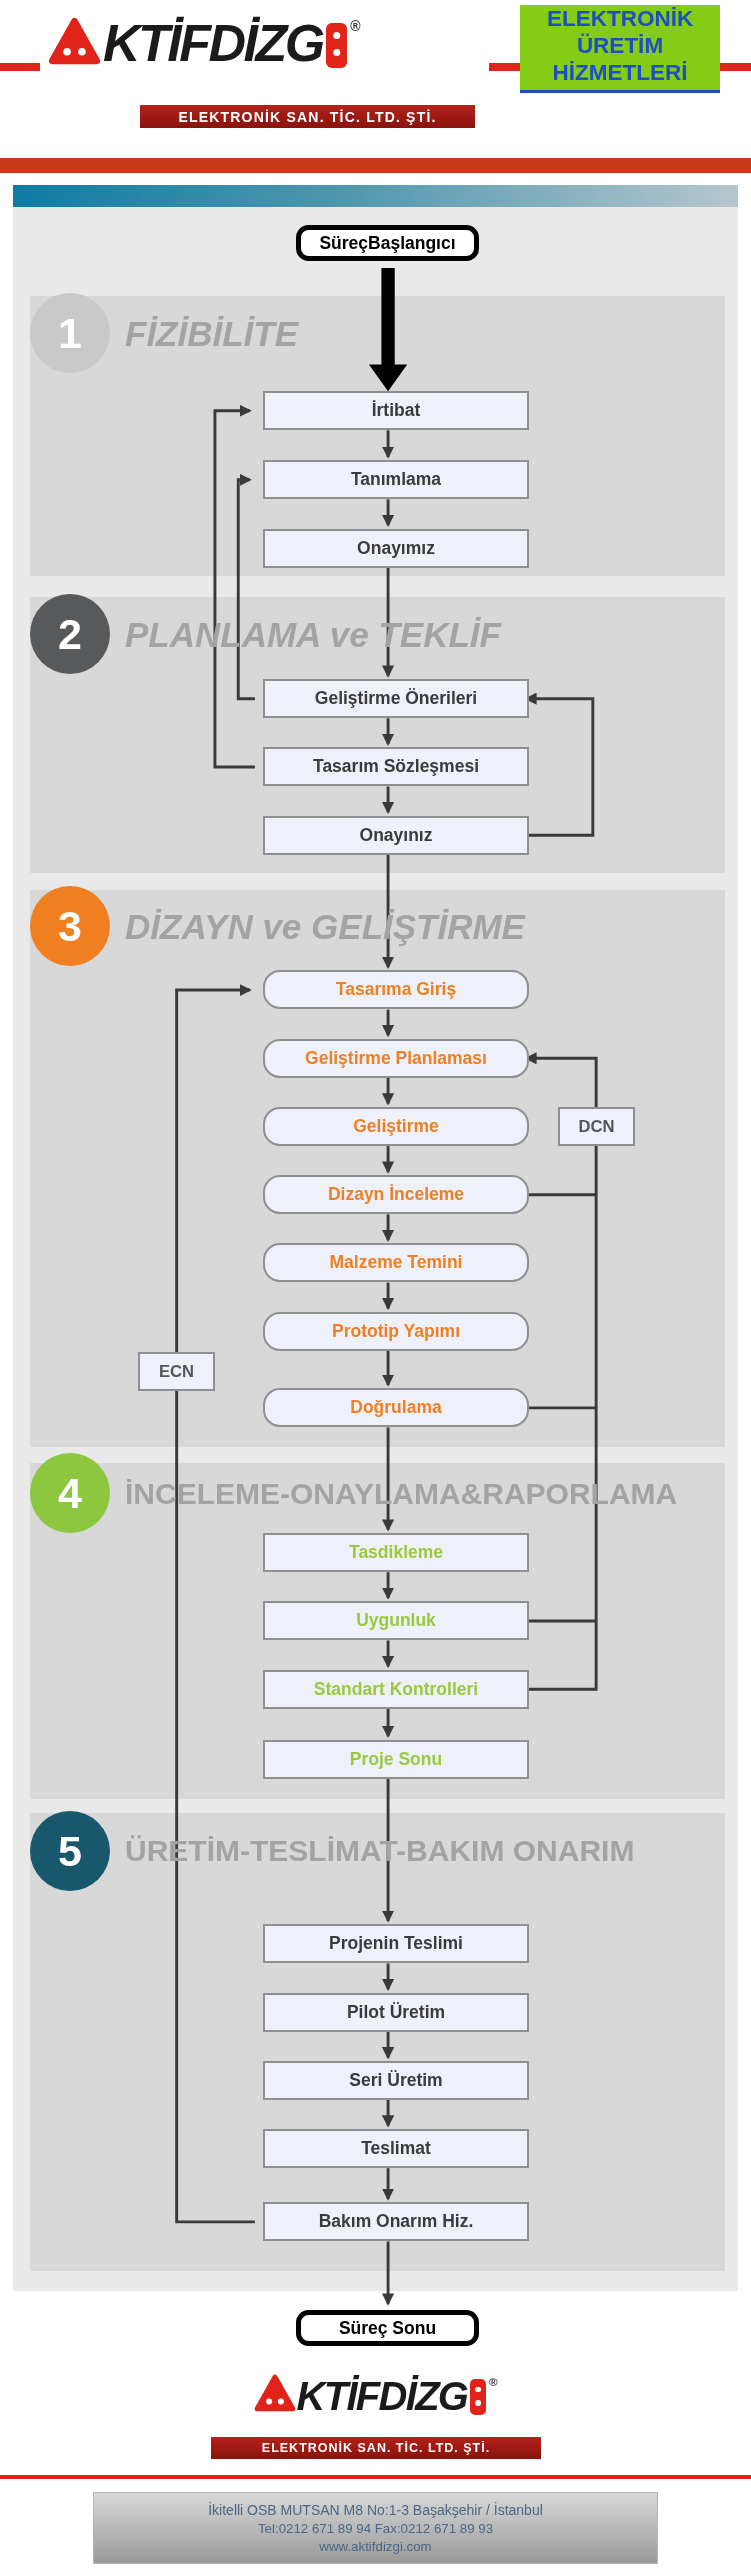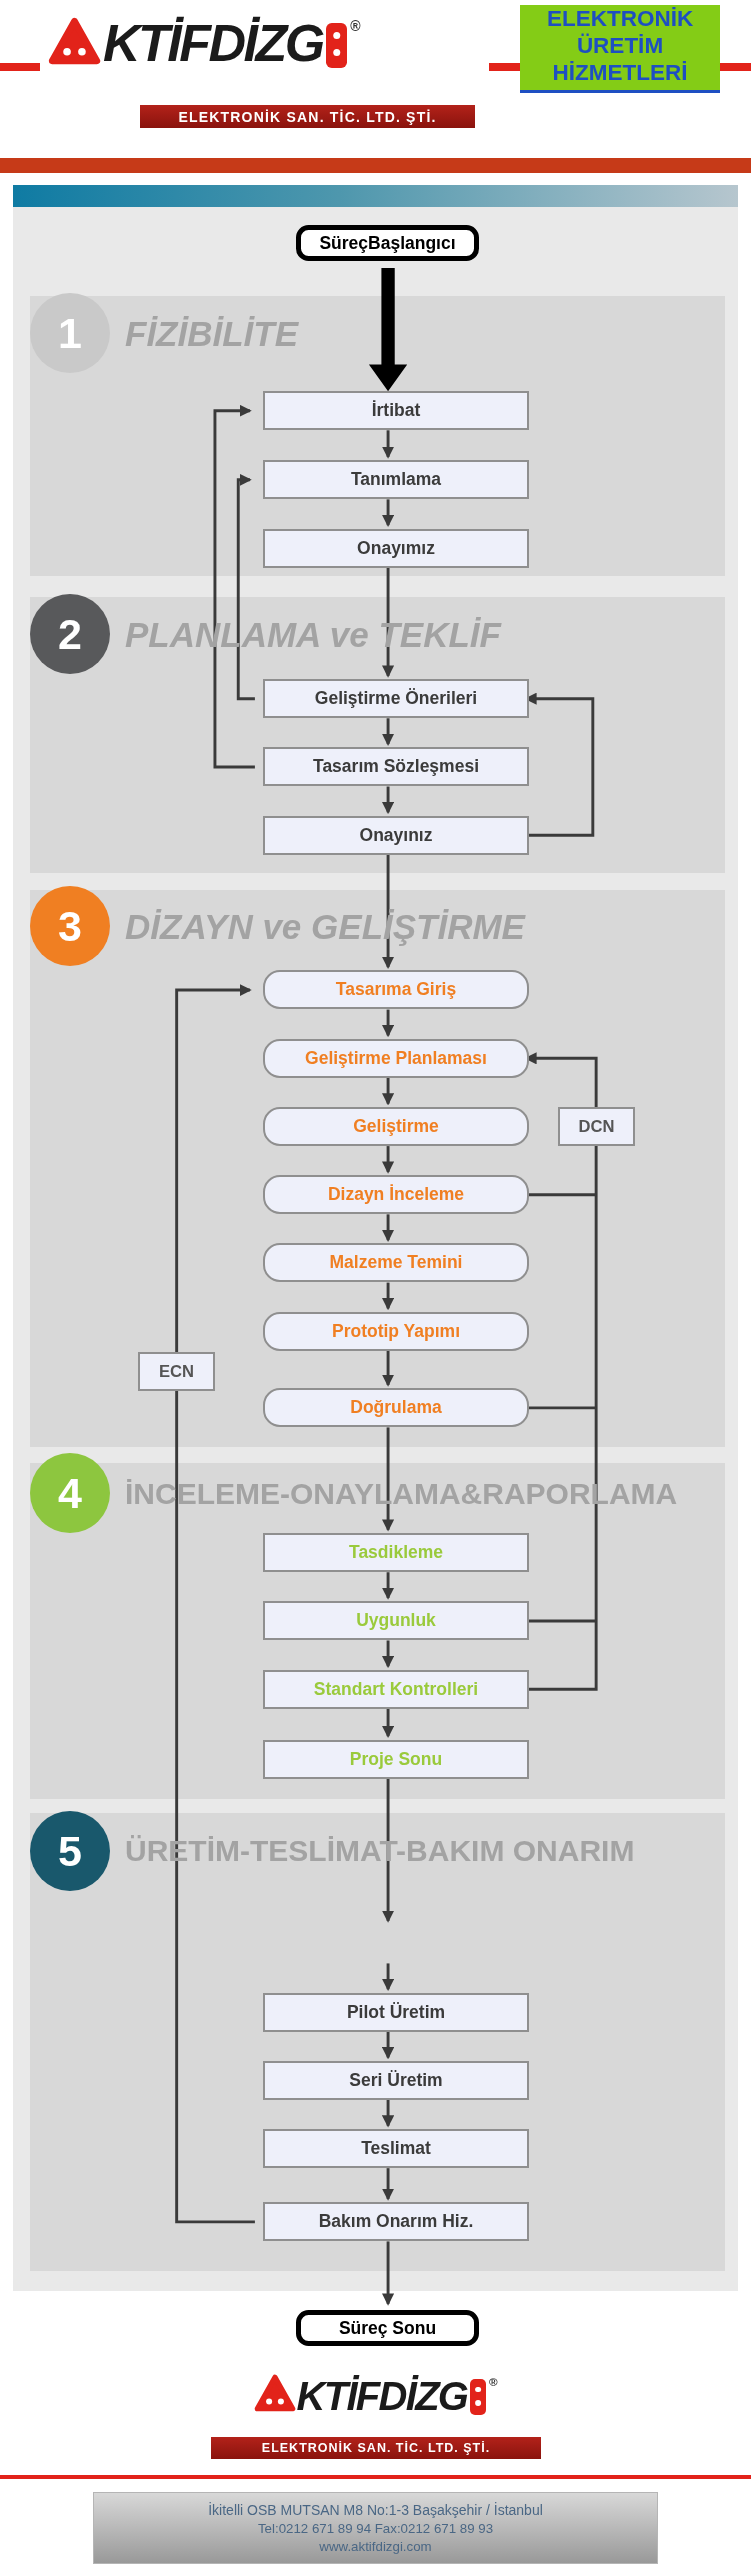--- a/index.html
+++ b/index.html
@@ -193,20 +193,21 @@
   <div class="node t-orange" style="top:1039px">Geliştirme Planlaması</div>
   <div class="node t-orange" style="top:1107px">Geliştirme</div>
   <div class="node t-orange" style="top:1175px">Dizayn İnceleme</div>
   <div class="node t-orange" style="top:1243px">Malzeme Temini</div>
   <div class="node t-orange" style="top:1312px">Prototip Yapımı</div>
   <div class="node t-orange" style="top:1388px">Doğrulama</div>
   <div class="node t-green" style="top:1533px">Tasdikleme</div>
   <div class="node t-green" style="top:1601px">Uygunluk</div>
   <div class="node t-green" style="top:1670px">Standart Kontrolleri</div>
   <div class="node t-green" style="top:1740px">Proje Sonu</div>
+  <div class="node t-dark" style="top:1924px">Projenin Teslimi</div>
   <div class="node t-dark" style="top:1993px">Pilot Üretim</div>
   <div class="node t-dark" style="top:2061px">Seri Üretim</div>
   <div class="node t-dark" style="top:2129px">Teslimat</div>
   <div class="node t-dark" style="top:2202px">Bakım Onarım Hiz.</div>
 
   <div class="side-box" style="left:138px;top:1352px">ECN</div>
   <div class="side-box" style="left:558px;top:1107px">DCN</div>
 
   <div class="f-logo-wrap">
     <div class="f-logo-row">

